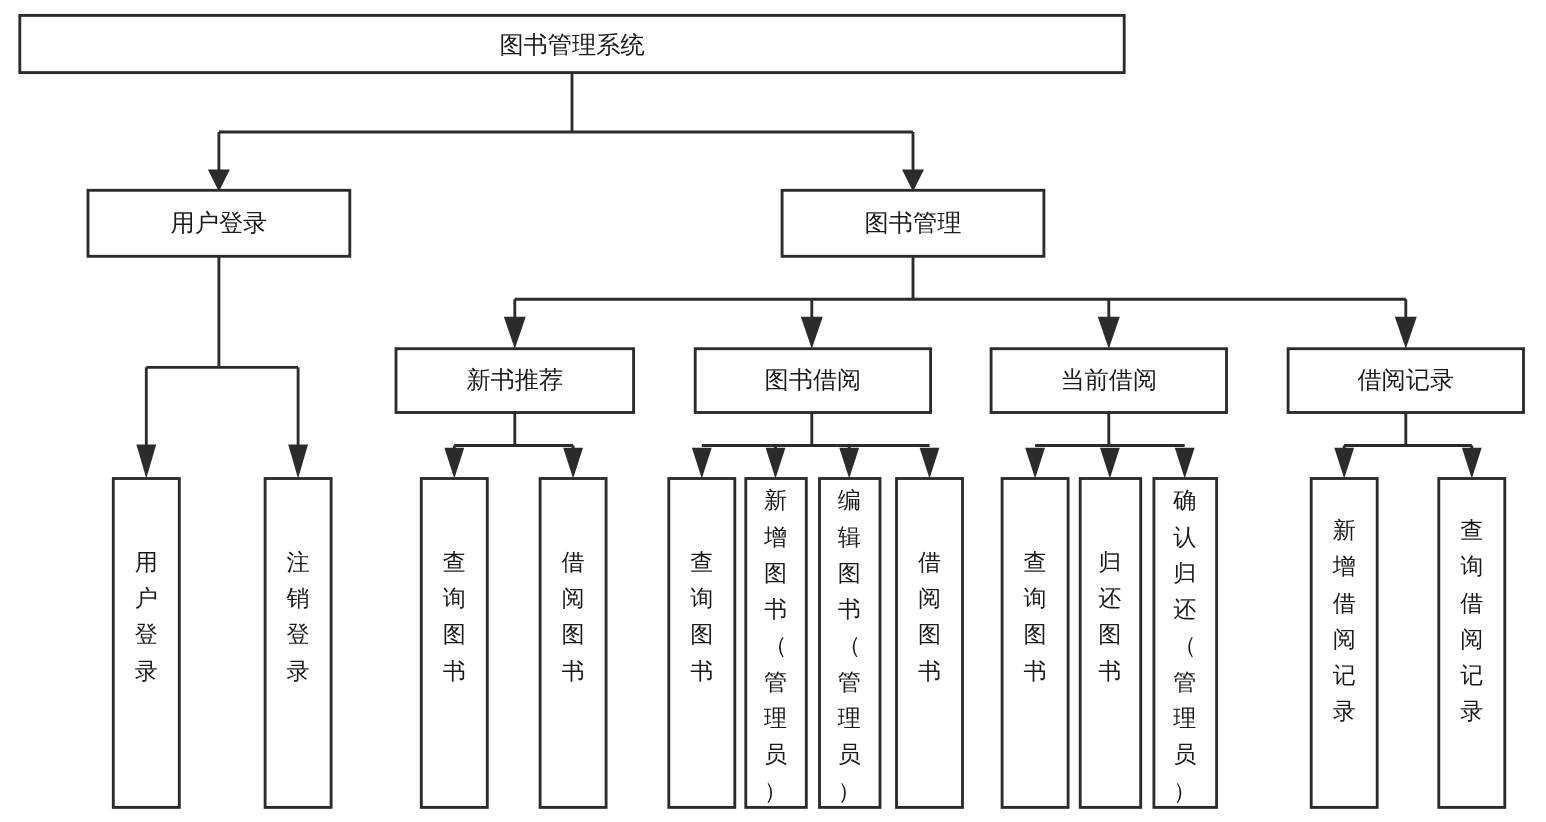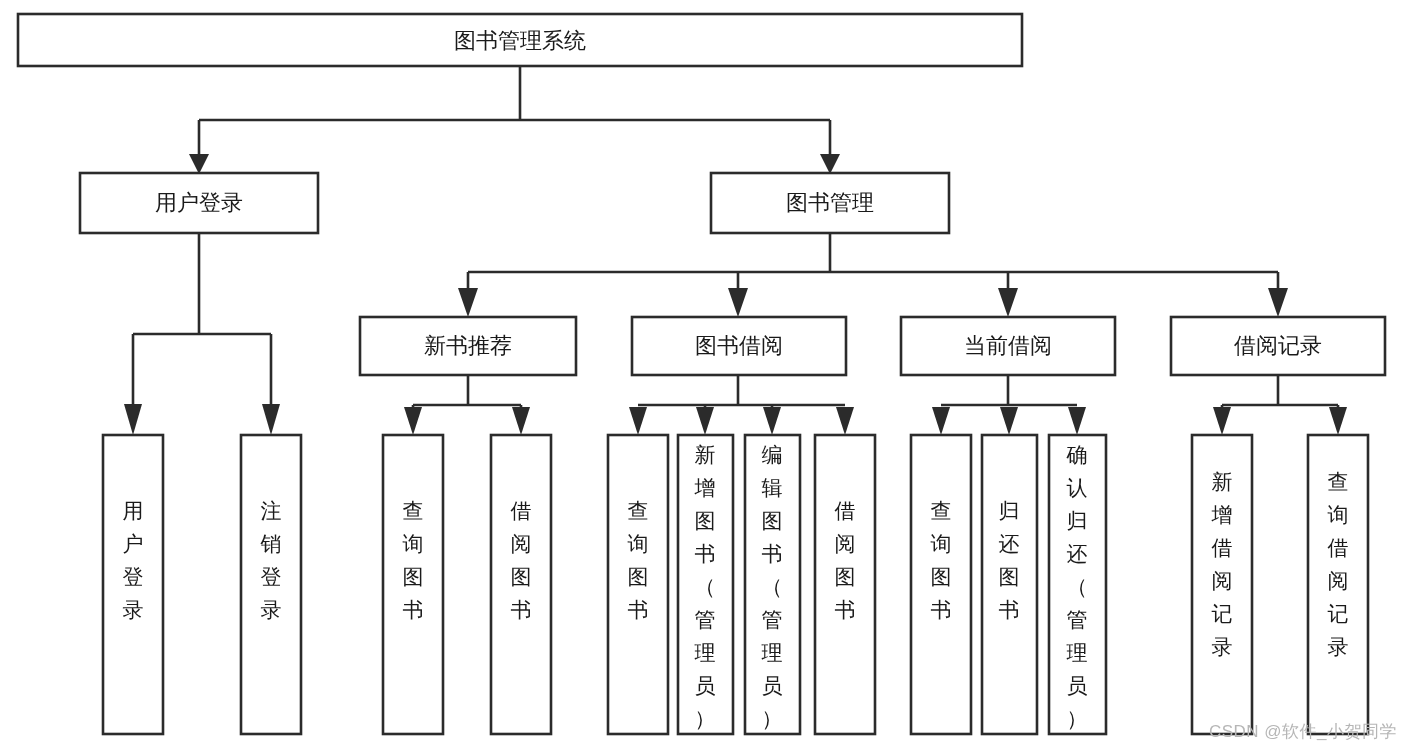--- a/index.html
+++ b/index.html
@@ -214,15 +214,14 @@
       <rect class="node-box" x="1192" y="435" width="60" height="299"></rect>
       <text class="node-label-v" x="1222" y="489"><tspan x="1222" y="489">新</tspan><tspan x="1222" y="522">增</tspan><tspan x="1222" y="555">借</tspan><tspan x="1222" y="588">阅</tspan><tspan x="1222" y="621">记</tspan><tspan x="1222" y="654">录</tspan></text>
     </g>
     <g>
       <rect class="node-box" x="1308" y="435" width="60" height="299"></rect>
       <text class="node-label-v" x="1338" y="489"><tspan x="1338" y="489">查</tspan><tspan x="1338" y="522">询</tspan><tspan x="1338" y="555">借</tspan><tspan x="1338" y="588">阅</tspan><tspan x="1338" y="621">记</tspan><tspan x="1338" y="654">录</tspan></text>
     </g>
 
   </svg>
 
-  <div class="watermark">CSDN @软件_小贺同学</div>
 
 </div>
 
 </body></html>

